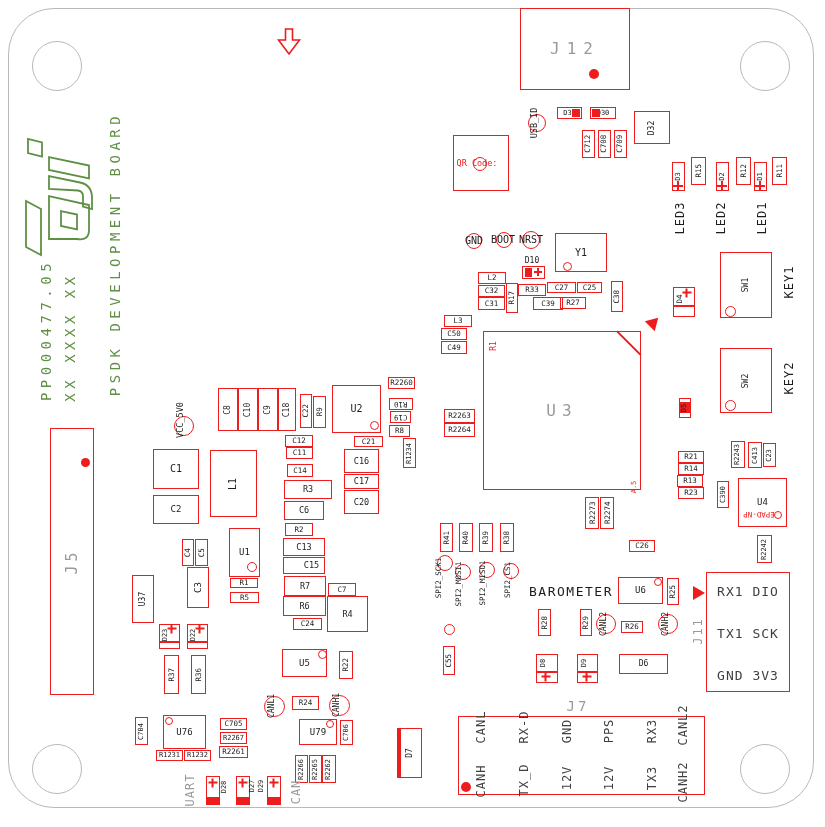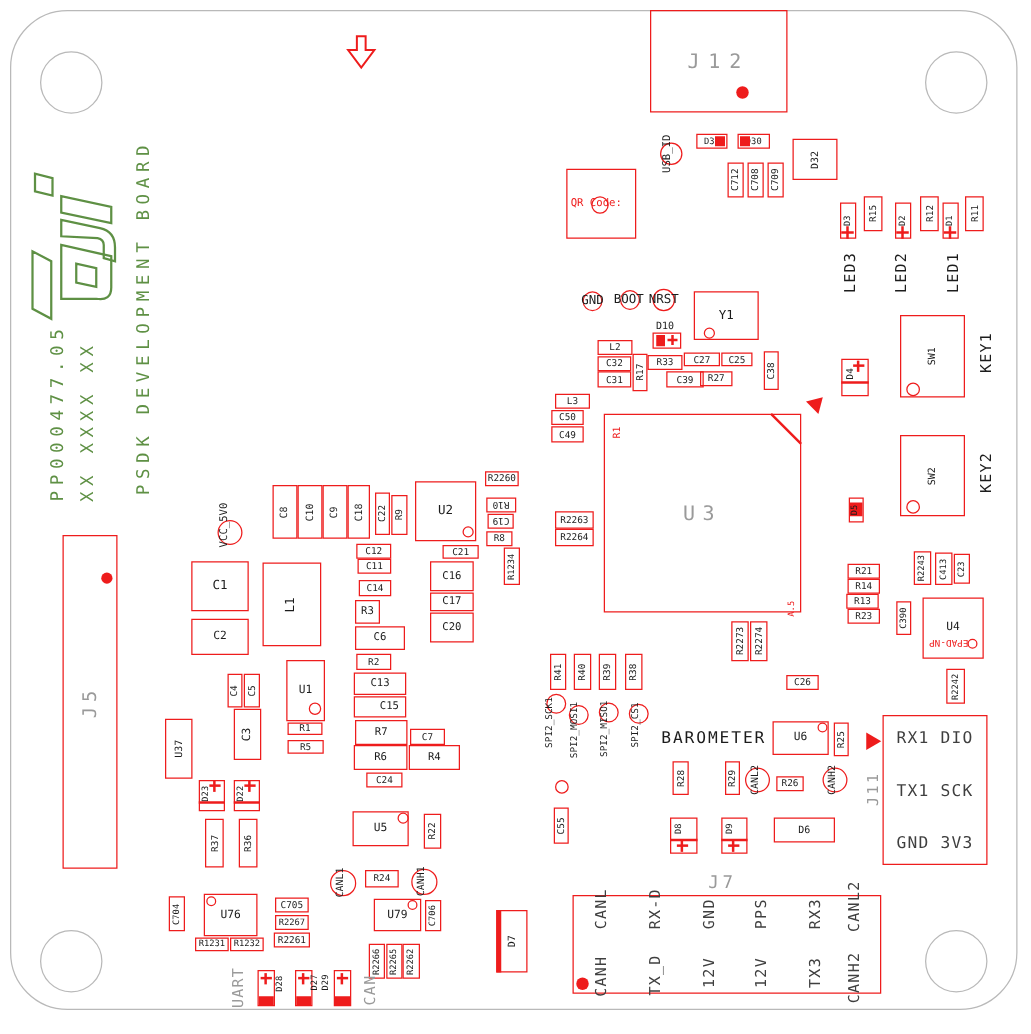--- a/index.html
+++ b/index.html
@@ -274,21 +274,21 @@
     </div>
     <div class="part" style="left: 285px; top: 435px; width: 28px; height: 12px;">
       <span class="lbl" style="font-size: 7.5px; color: rgb(28, 28, 28);">C12</span>
     </div>
     <div class="part" style="left: 286px; top: 447px; width: 27px; height: 12px;">
       <span class="lbl" style="font-size: 7.5px; color: rgb(28, 28, 28);">C11</span>
     </div>
     <div class="part" style="left: 287px; top: 464px; width: 26px; height: 13px;">
       <span class="lbl" style="font-size: 7.5px; color: rgb(28, 28, 28);">C14</span>
     </div>
-    <div class="part" style="left: 284px; top: 480px; width: 20px; height: 19px;">
+    <div class="part" style="left: 284px; top: 480px; width: 48px; height: 19px;">
       <span class="lbl" style="font-size: 8.5px; color: rgb(28, 28, 28);">R3</span>
     </div>
     <div class="part" style="left: 284px; top: 501px; width: 40px; height: 19px;">
       <span class="lbl" style="font-size: 8.5px; color: rgb(28, 28, 28);">C6</span>
     </div>
     <div class="part" style="left: 285px; top: 523px; width: 28px; height: 13px;">
       <span class="lbl" style="font-size: 7.5px; color: rgb(28, 28, 28);">R2</span>
     </div>
     <div class="part" style="left: 283px; top: 538px; width: 42px; height: 18px;">
       <span class="lbl" style="font-size: 8.5px; color: rgb(28, 28, 28);">C13</span>
@@ -298,21 +298,21 @@
     </div>
     <div class="part" style="left: 284px; top: 576px; width: 42px; height: 20px;">
       <span class="lbl" style="font-size: 8.5px; color: rgb(28, 28, 28);">R7</span>
     </div>
     <div class="part" style="left: 328px; top: 583px; width: 28px; height: 13px;">
       <span class="lbl" style="font-size: 7.5px; color: rgb(28, 28, 28);">C7</span>
     </div>
     <div class="part" style="left: 283px; top: 596px; width: 43px; height: 20px;">
       <span class="lbl" style="font-size: 8.5px; color: rgb(28, 28, 28);">R6</span>
     </div>
-    <div class="part" style="left: 327px; top: 596px; width: 41px; height: 20px;">
+    <div class="part" style="left: 327px; top: 596px; width: 41px; height: 36px;">
       <span class="lbl" style="font-size: 8.5px; color: rgb(28, 28, 28);">R4</span>
     </div>
     <div class="part" style="left: 293px; top: 618px; width: 29px; height: 12px;">
       <span class="lbl" style="font-size: 7.5px; color: rgb(28, 28, 28);">C24</span>
     </div>
     <div class="part" style="left: 153px; top: 449px; width: 46px; height: 40px;">
       <span class="lbl" style="font-size: 10px; color: rgb(28, 28, 28);">C1</span>
     </div>
     <div class="part" style="left: 153px; top: 495px; width: 46px; height: 29px;">
       <span class="lbl" style="font-size: 9px; color: rgb(28, 28, 28);">C2</span>

